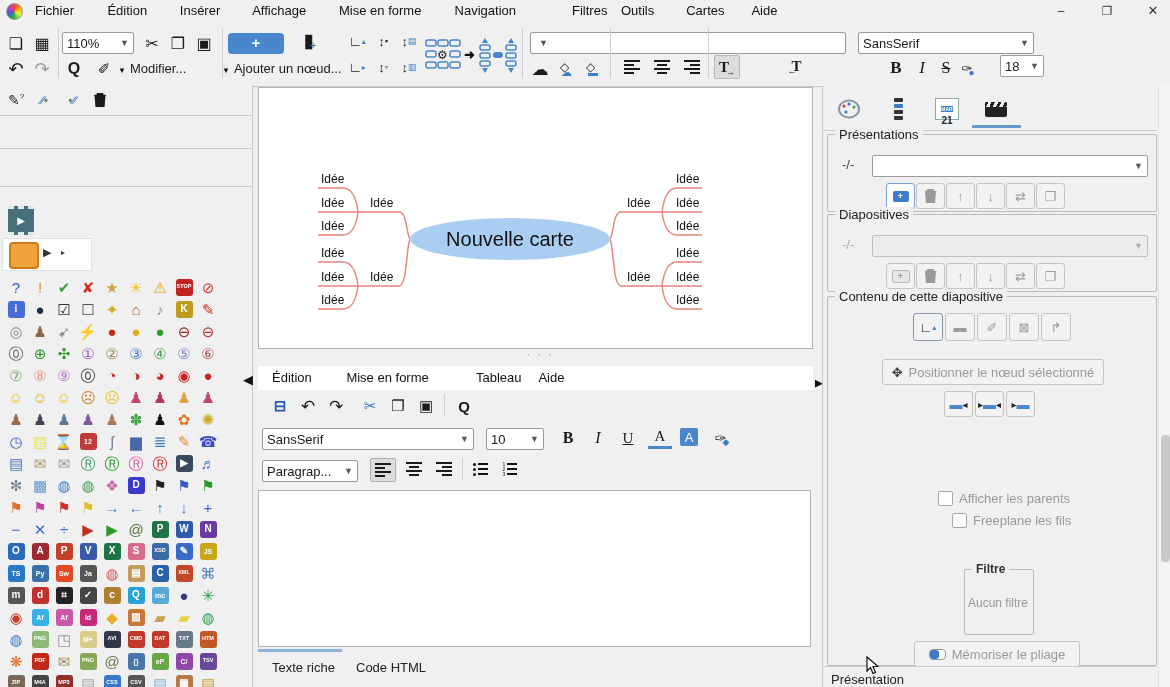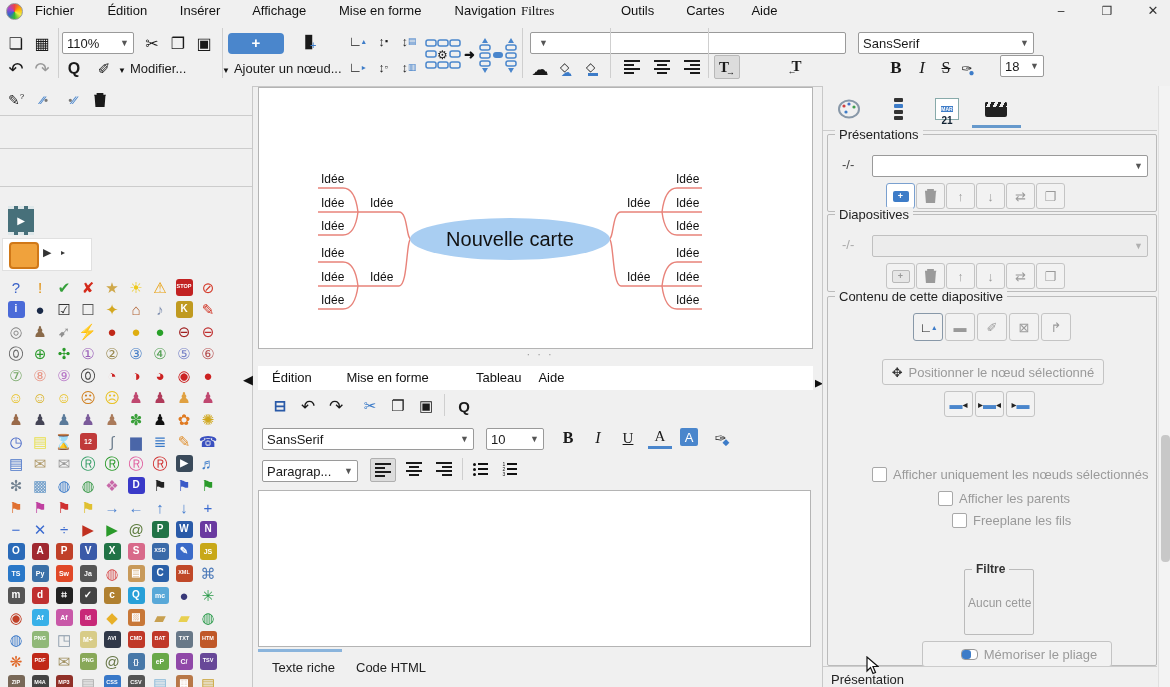--- a/index.html
+++ b/index.html
@@ -113,21 +113,21 @@
 
   <div id="titlebar">
     <div id="logo"></div>
     <div id="menubar">
         <div class="menu-item" style="left: 26px;">Fichier</div>
         <div class="menu-item" style="left: 98.4px;">Édition</div>
         <div class="menu-item" style="left: 170.8px;">Insérer</div>
         <div class="menu-item" style="left: 243.2px;">Affichage</div>
         <div class="menu-item" style="left: 330px;">Mise en forme</div>
         <div class="menu-item" style="left: 445.6px;">Navigation</div>
-        <div class="menu-item" style="left: 512px; font-family: Liberation Serif, serif;">Filtres</div>
+        <div class="menu-item" style="left: 563px;">Filtres</div>
         <div class="menu-item" style="left: 612px;">Outils</div>
         <div class="menu-item" style="left: 677.2px;">Cartes</div>
         <div class="menu-item" style="left: 742.4px;">Aide</div>
       </div>
     <div class="winbtn" style="left:1044px;">–</div>
     <div class="winbtn" style="left:1090px;">❐</div>
     <div class="winbtn" style="left:1136px;font-size:13px;">✕</div>
   </div>
 
   <div id="toolbar">
@@ -774,40 +774,36 @@
           <i class="b2" style="font-size:10px;">▸</i>
           <i class="b1">▬</i>
           <i class="b2" style="font-size:10px;">◂</i>
         </div>
       <div class="pibtn nw" style="left:178px;top:94px;">
           <i class="b2" style="font-size:10px;">▸</i>
           <i class="b1">▬</i>
         </div>
 
 
-      <div class="chkrow" style="left:44px;top:170px;">
-        <span class="chk"></span>
-          <span>Afficher uniquement les nœuds sélectionnés</span>
-      </div>
       <div class="chkrow" style="left:110px;top:194px;">
         <span class="chk"></span>
           <span>Afficher les parents</span>
       </div>
       <div class="chkrow" style="left:124px;top:216px;">
         <span class="chk"></span>
           <span>Freeplane les fils</span>
       </div>
 
 
       <div class="gbox" style="left:136px;top:272px;width:68px;height:64px;">
         <span class="glabel" style="font-weight:bold;font-size:12px;color:#333;">Filtre</span>
-        <span style="position:absolute;left:3px;top:26px;font-size:12px;color:#9a9a9a;white-space:nowrap;">Aucun cette</span>
-      </div>
-
-      <div class="pbtn" style="left:94px;top:344px;width:164px;height:24px;padding-left:24px;">
+        <span style="position:absolute;left:3px;top:26px;font-size:12px;color:#9a9a9a;white-space:nowrap;">Aucun filtre</span>
+      </div>
+
+      <div class="pbtn" style="left:86px;top:344px;width:164px;height:24px;">
         <span class="toggle">
             <i></i>
           </span>
         <span>Mémoriser le pliage</span>
       </div>
     </div>
 
     <div class="lp-sep" style="left:0;top:580px;width:334px;"></div>
     <span style="position:absolute;left:8px;top:586px;color:#222;">Présentation</span>
 

